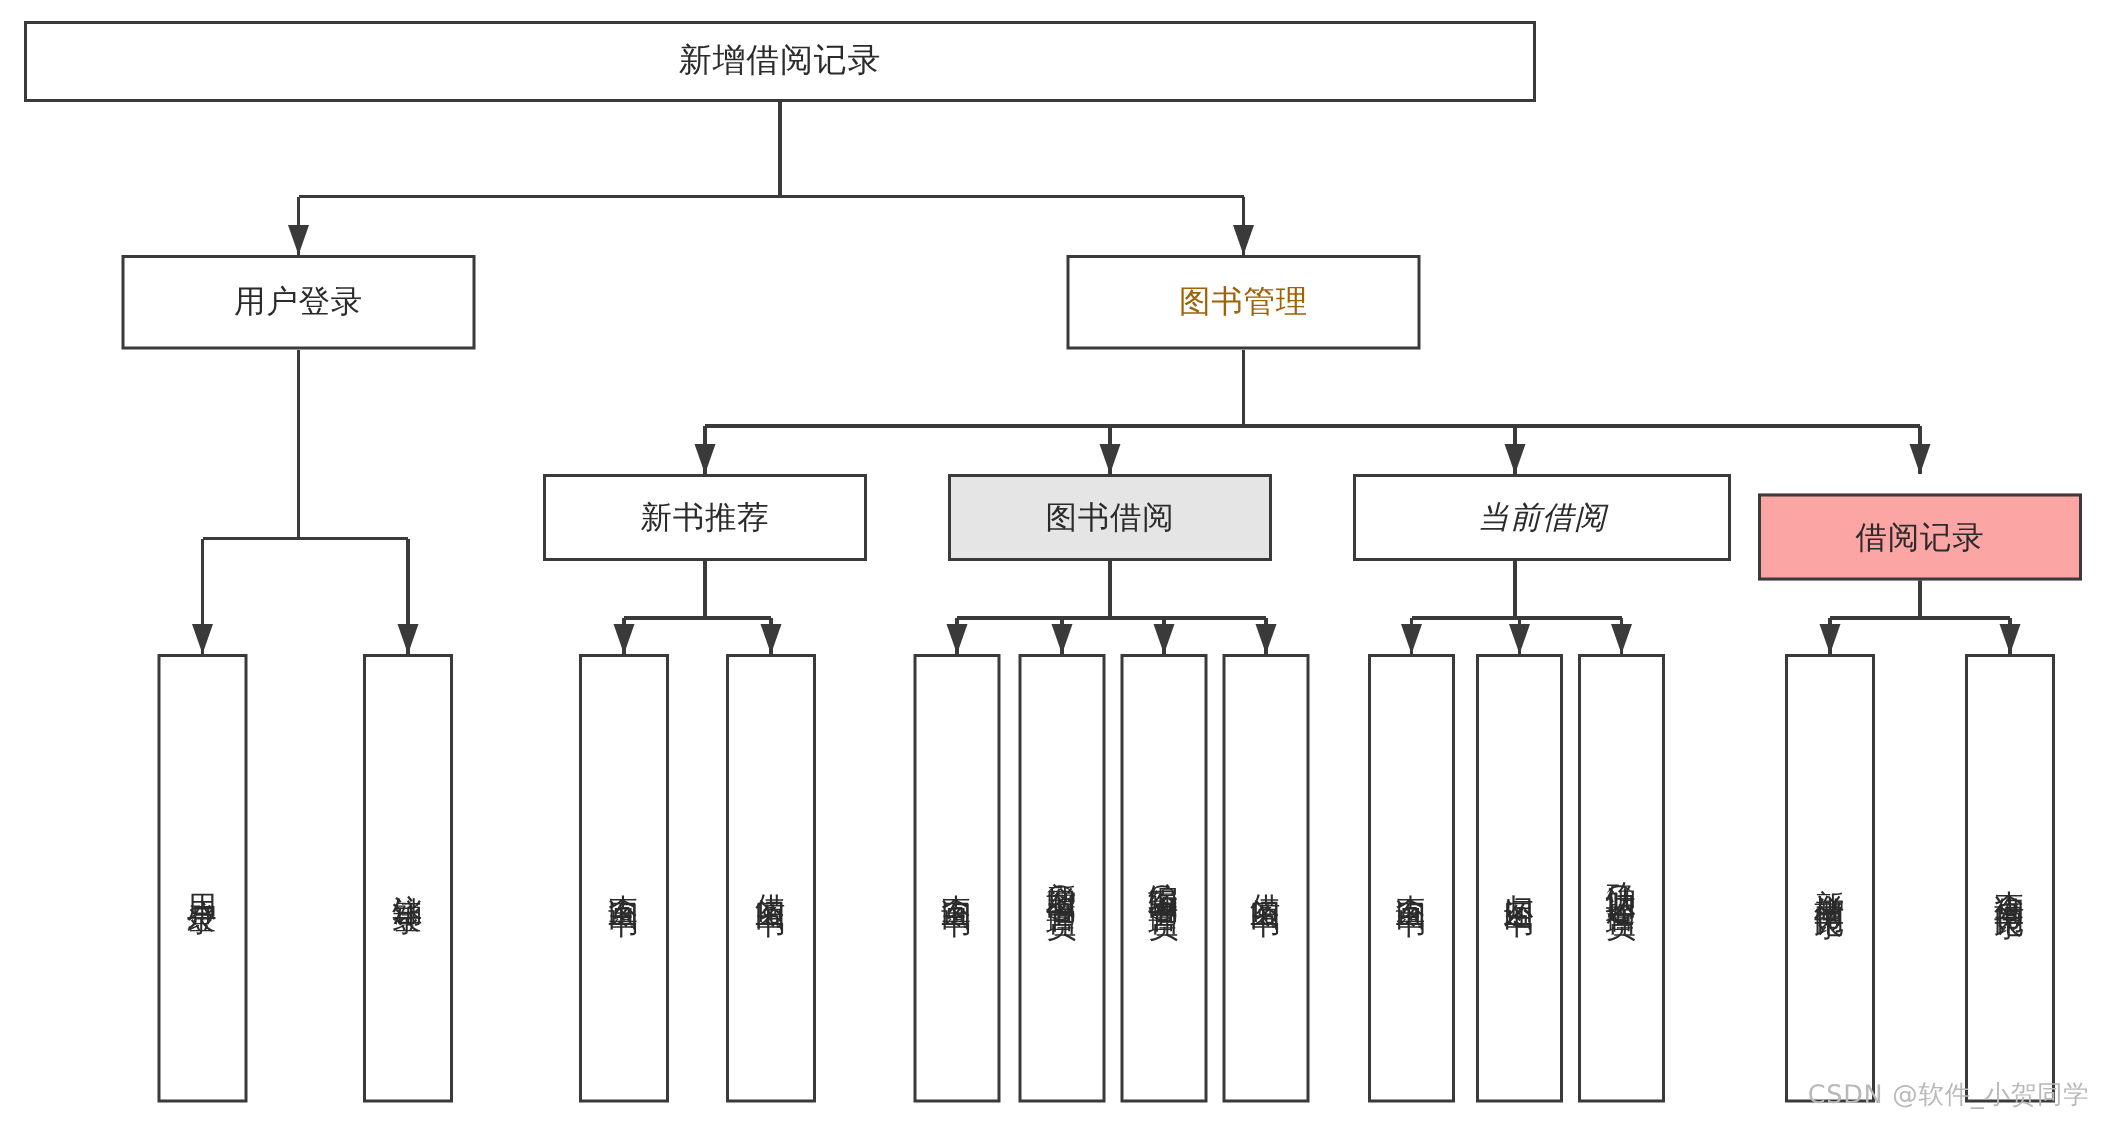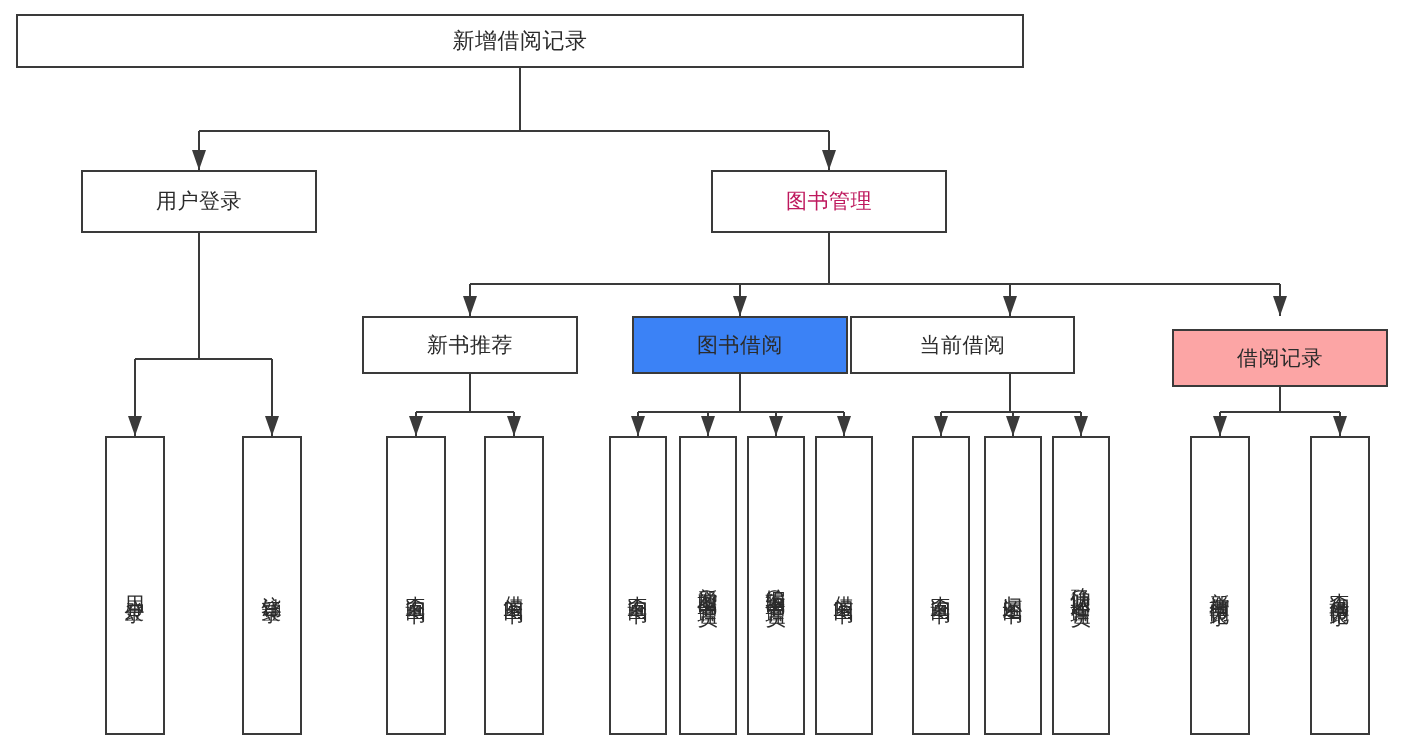--- a/index.html
+++ b/index.html
@@ -127,30 +127,30 @@
       <line x1="1340" y1="412" x2="1340" y2="436" stroke="#3a3a3a" stroke-width="2.5" shape-rendering="crispEdges"></line>
       <polygon points="1333,416 1347,416 1340,436" fill="#3a3a3a"></polygon>
     </svg>
   <div id="nodes">
       <div class="node horizontal root" style="left: 16px; top: 14px; width: 1008px; height: 54px; background: rgb(255, 255, 255); border-color: rgb(58, 58, 58); color: rgb(43, 43, 43);">
         <span class="label">新增借阅记录</span>
       </div>
       <div class="node horizontal" style="left: 81px; top: 170px; width: 236px; height: 63px; background: rgb(255, 255, 255); border-color: rgb(58, 58, 58); color: rgb(43, 43, 43);">
         <span class="label">用户登录</span>
       </div>
-      <div class="node horizontal" style="left: 711px; top: 170px; width: 236px; height: 63px; background: rgb(255, 255, 255); border-color: rgb(58, 58, 58); color: #be185d;">
+      <div class="node horizontal" style="left: 711px; top: 170px; width: 236px; height: 63px; background: rgb(255, 255, 255); border-color: rgb(58, 58, 58); color: #a16207;">
         <span class="label">图书管理</span>
       </div>
       <div class="node horizontal" style="left: 362px; top: 316px; width: 216px; height: 58px; background: rgb(255, 255, 255); border-color: rgb(58, 58, 58); color: rgb(43, 43, 43); text-align: center;">
         <span class="label">新书推荐</span>
       </div>
-      <div class="node horizontal" style="left: 632px; top: 316px; width: 216px; height: 58px; background: #3b82f6; border-color: rgb(58, 58, 58); color: rgb(43, 43, 43);">
+      <div class="node horizontal" style="left: 632px; top: 316px; width: 216px; height: 58px; background: #e5e5e5; border-color: rgb(58, 58, 58); color: rgb(43, 43, 43);">
         <span class="label">图书借阅</span>
       </div>
-      <div class="node horizontal" style="left: 850px; top: 316px; width: 225px; height: 58px; background: rgb(255, 255, 255); border-color: rgb(58, 58, 58); color: rgb(43, 43, 43);">
+      <div class="node horizontal" style="left: 902px; top: 316px; width: 252px; height: 58px; background: rgb(255, 255, 255); border-color: rgb(58, 58, 58); color: rgb(43, 43, 43); font-style: italic;">
         <span class="label">当前借阅</span>
       </div>
       <div class="node horizontal" style="left: 1172px; top: 329px; width: 216px; height: 58px; background: #fca5a5; border-color: rgb(58, 58, 58); color: rgb(43, 43, 43);">
         <span class="label">借阅记录</span>
       </div>
       <div class="node vertical" style="left: 105px; top: 436px; width: 60px; height: 299px; background: rgb(255, 255, 255); border-color: rgb(58, 58, 58); color: rgb(43, 43, 43);">
         <span class="label">用户登录</span>
       </div>
       <div class="node vertical" style="left: 242px; top: 436px; width: 60px; height: 299px; background: rgb(255, 255, 255); border-color: rgb(58, 58, 58); color: rgb(43, 43, 43);">
         <span class="label">注销登录</span>
@@ -182,13 +182,14 @@
       <div class="node vertical" style="left: 1052px; top: 436px; width: 58px; height: 299px; background: rgb(255, 255, 255); border-color: rgb(58, 58, 58); color: rgb(43, 43, 43);">
         <span class="label">确认归还（管理员）</span>
       </div>
       <div class="node vertical" style="left: 1190px; top: 436px; width: 60px; height: 299px; background: rgb(255, 255, 255); border-color: rgb(58, 58, 58); color: rgb(43, 43, 43);">
         <span class="label">新增借阅记录</span>
       </div>
       <div class="node vertical" style="left: 1310px; top: 436px; width: 60px; height: 299px; background: rgb(255, 255, 255); border-color: rgb(58, 58, 58); color: rgb(43, 43, 43);">
         <span class="label">查询借阅记录</span>
       </div>
     </div>
+  <div id="watermark">CSDN @软件_小贺同学</div>
 </div>
 
 </body></html>

